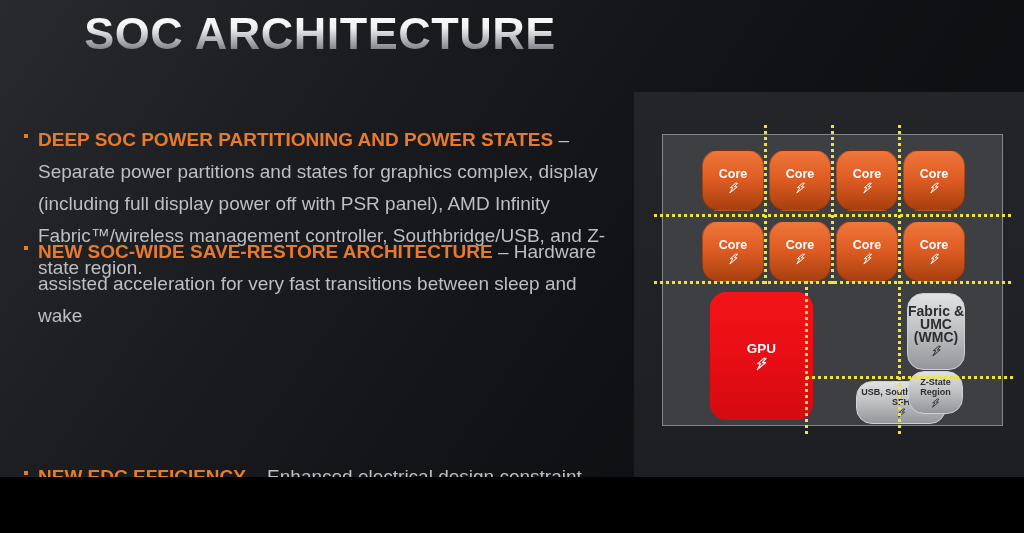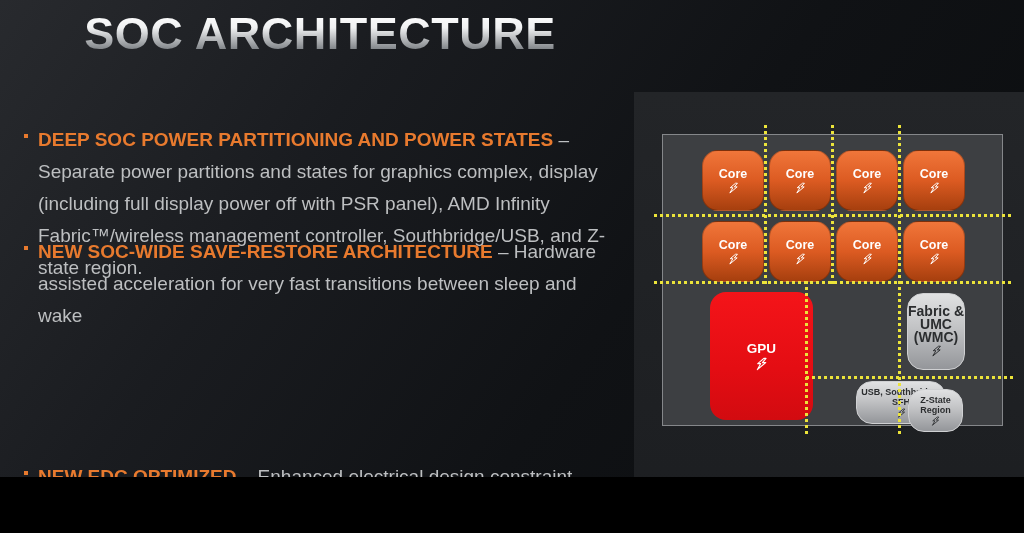--- a/index.html
+++ b/index.html
@@ -56,21 +56,21 @@
     background:linear-gradient(180deg,#f41419 0%,#e40d13 60%,#d20b10 100%);
     margin-left:12px;
   }
   .gray{
     background:linear-gradient(180deg,#e0e1e2 0%,#c2c3c5 45%,#94969a 100%);
     color:#2b2d2f;border:1px solid #cfd0d2;
   }
   .display{left:812px;top:293px;width:86px;height:77px;font-size:14px;}
   .fabric{left:907px;top:293px;width:58px;height:77px;font-size:14px;line-height:13px;}
   .usb{left:808px;top:381px;width:90px;height:43px;font-size:9px;line-height:10px;margin-left:48px;}
-  .zstate{left:908px;top:389px;width:55px;height:43px;font-size:9px;line-height:10px;}
+  .zstate{left:908px;top:371px;width:55px;height:43px;font-size:9px;line-height:10px;}
   .pre{white-space:pre-line;}
   .lbl{font-weight:bold;}
   .bolt{flex:0 0 auto;}
   
   .dot-h{
     position:absolute;height:3px;
     background-image:repeating-linear-gradient(to right,#ece43a 0 3px,transparent 3px 6px);
   }
   .dot-v{
     position:absolute;width:3px;
@@ -105,21 +105,21 @@
     <span class="hdr">DEEP SOC POWER PARTITIONING AND POWER STATES</span>
     <span>– Separate power partitions and states for graphics complex, display (including full display power off with PSR panel), AMD Infinity Fabric™/wireless management controller, Southbridge/USB, and Z-state region.</span>
   </div>
   <div class="bullet b2">
     <span class="marker"></span>
     <span class="hdr">NEW SOC-WIDE SAVE-RESTORE ARCHITECTURE</span>
     <span>– Hardware assisted acceleration for very fast transitions between sleep and wake</span>
   </div>
   <div class="bullet b5">
     <span class="marker"></span>
-    <span class="hdr">NEW EDC OPTIMIZED</span>
+    <span class="hdr">NEW EDC EFFICIENCY</span>
     <span>– Enhanced electrical design constraint controls to cover more granular parts of the SOC</span>
   </div>
 
   <div class="soc-container"></div>
 
   <div class="blk core row1 cx1">
     <span class="lbl">Core</span>
     <svg class="bolt" width="13" height="13">
         <use href="#bolt"></use>
       </svg>

